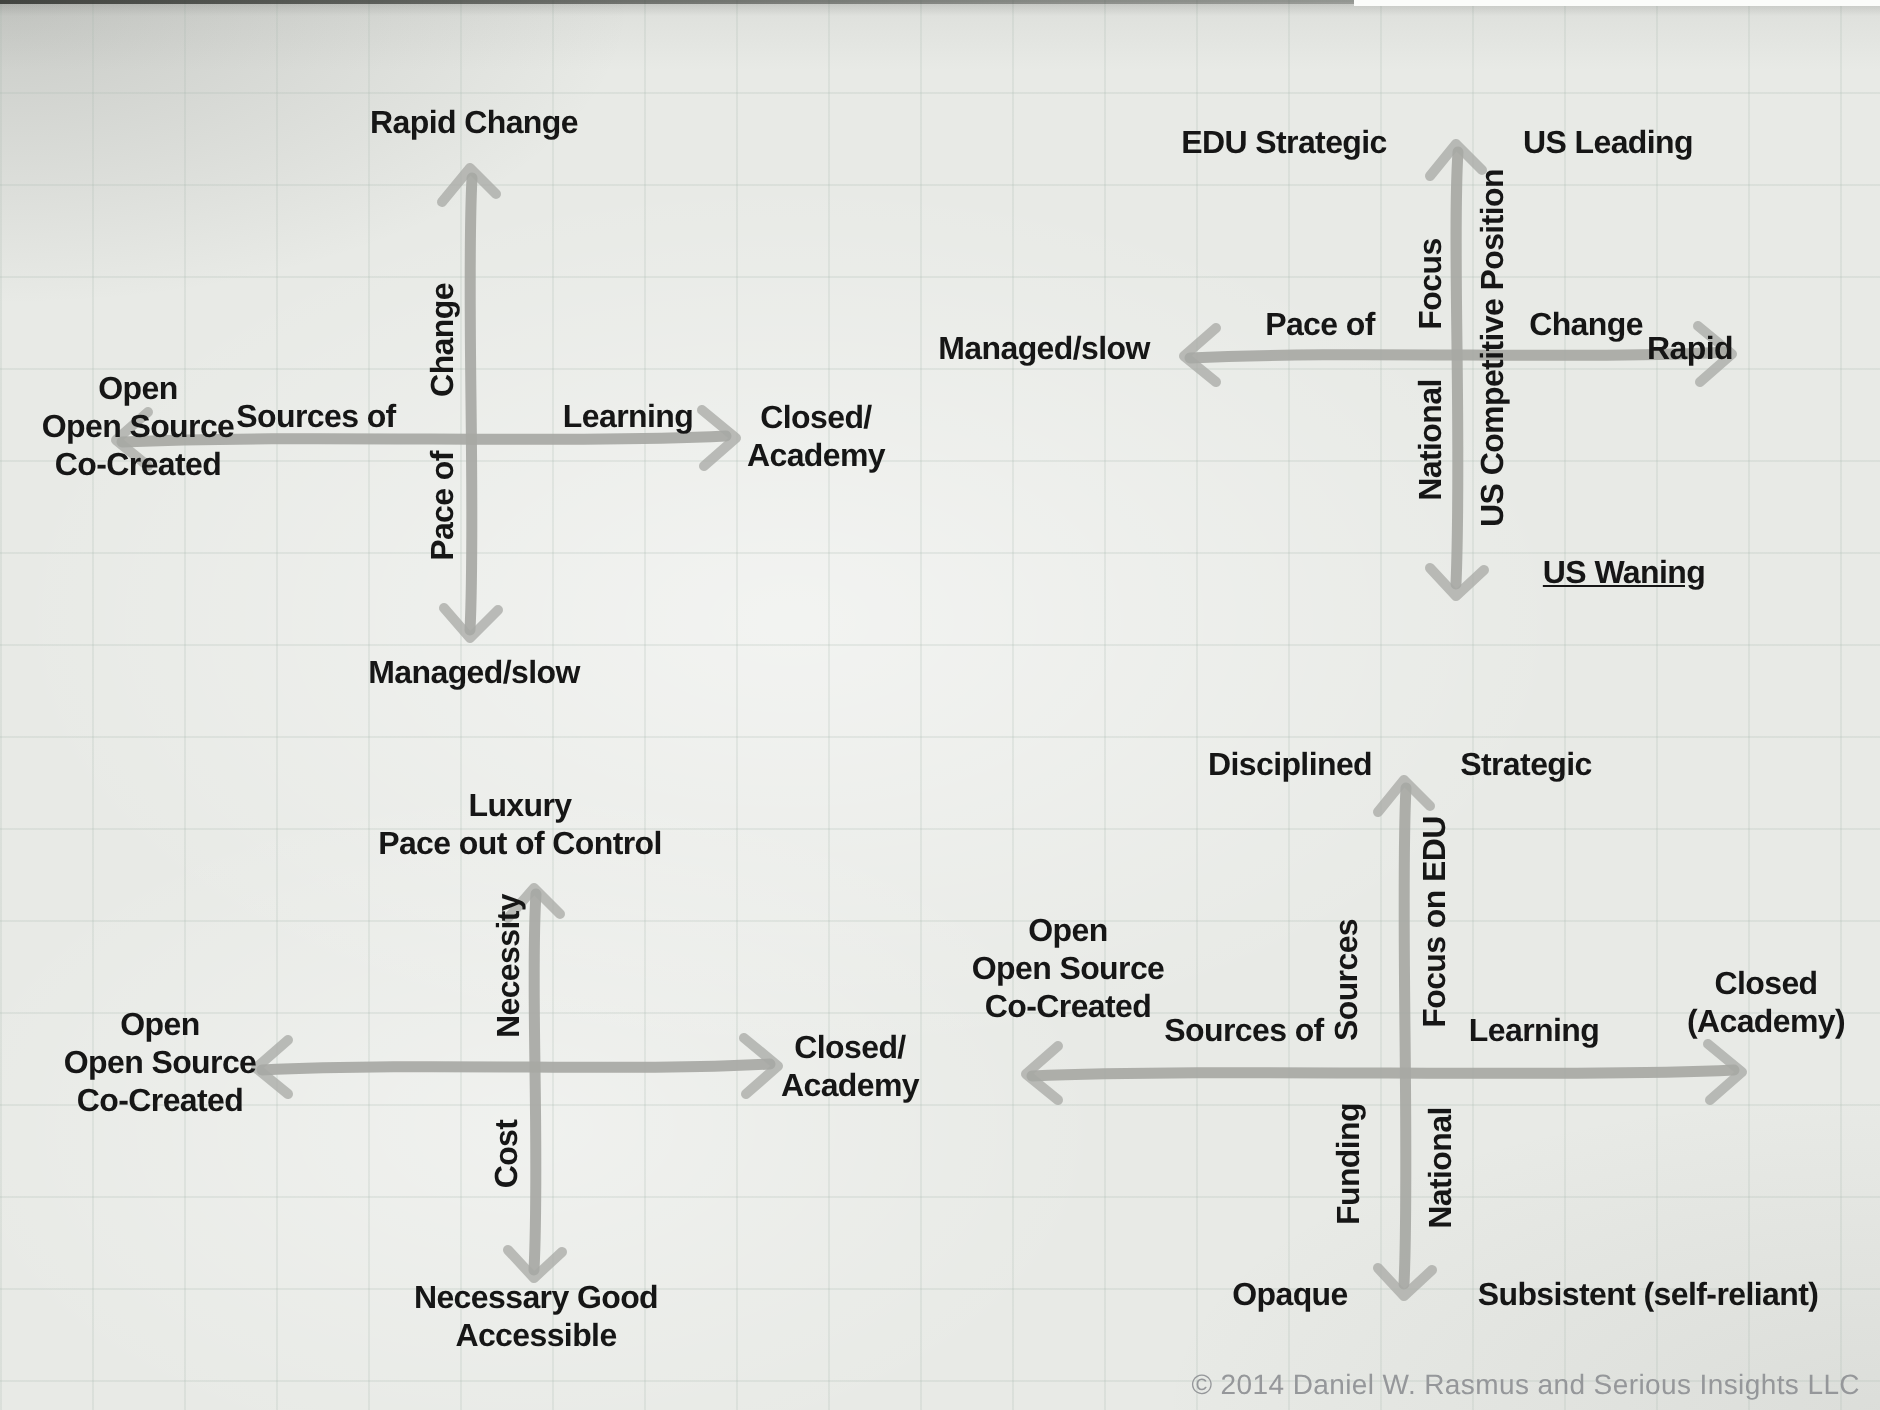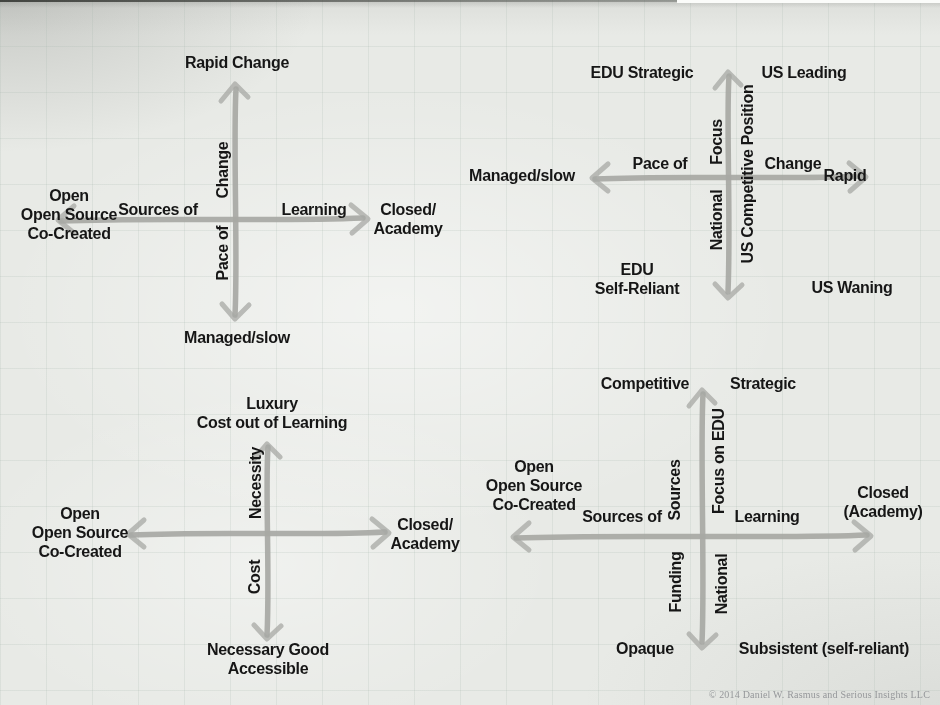--- a/index.html
+++ b/index.html
@@ -30,22 +30,22 @@
   .axes { position:absolute; }
   .axes path { fill:none; stroke:var(--axis-stroke,#a7a8a4); stroke-linecap:round; stroke-linejoin:round; }
   .axes .line { stroke-width:5.5; opacity:.92; }
   .axes .head { stroke-width:5;  opacity:.75; }
 
   .lbl { position:absolute; transform:translate(-50%,-50%);
     color:var(--ink,#161616); font-weight:700; font-size:16px; line-height:19px;
     letter-spacing:-0.3px; white-space:nowrap; text-align:center; }
   .rot { transform:translate(-50%,-50%) rotate(-90deg); }
 
-  .footer { position:absolute; right:10px; bottom:5px; font-size:10px; font-weight:400;
-    color:var(--footer-text,#95979a); letter-spacing:.2px;font-family:Liberation Serif, serif; }
+  .footer { position:absolute; right:10px; bottom:5px; font-size:14px; font-weight:400;
+    color:var(--footer-text,#95979a); letter-spacing:.2px; }
 </style>
 </head>
 <body>
 
 <div class="stage">
 
   <div class="top-hairline"></div>
   <div class="top-fade"></div>
   <div class="top-white"></div>
 
@@ -86,39 +86,35 @@
     </svg>
     <div class="lbl" style="left:642px; top:72px;">EDU Strategic</div>
     <div class="lbl" style="left:804px; top:72px;text-align:center;">US Leading</div>
     <div class="lbl rot" style="left:716px; top:142px;">Focus</div>
     <div class="lbl rot" style="left:747px; top:174px;">US Competitive Position</div>
     <div class="lbl rot" style="left:716px; top:220px;">National</div>
     <div class="lbl" style="left:522px; top:175px;">Managed/slow</div>
     <div class="lbl" style="left:660px; top:163px;">Pace of</div>
     <div class="lbl" style="left:793px; top:163px;">Change</div>
     <div class="lbl" style="left:845px; top:175px;">Rapid</div>
-    <div class="lbl" style="left:637px; top:279px;">
-      <div>EDU</div>
-      <div>Self-Reliant</div>
-    </div>
-    <div class="lbl" style="left:852px; top:287px;">US Waning</div>
+    <div class="lbl" style="left:812px; top:287px;text-decoration:underline;">US Waning</div>
   </div>
 
   <div class="diagram">
     <svg class="axes" style="left:115px; top:435px;" width="330" height="215" viewBox="0 0 330 215">
       <path class="line" d="M 153 12 C 150 55, 155 140, 152 200"></path>
       <path class="line" d="M 16 100 C 100 96, 200 101, 270 97"></path>
       <path class="head" d="M 139 24 L 152 9 L 165 22"></path>
       <path class="head" d="M 139 190 L 152 204 L 166 191"></path>
       <path class="head" d="M 29 85 L 13 99 L 29 112"></path>
       <path class="head" d="M 257 84 L 274 98 L 258 112"></path>
     </svg>
-    <div class="lbl" style="left:272px; top:413px;">
+    <div class="lbl" style="left:260px; top:413px;">
       <div>Luxury</div>
-      <div>Cost out of Learning</div>
+      <div>Pace out of Control</div>
     </div>
     <div class="lbl rot" style="left:255px; top:483px;">Necessity</div>
     <div class="lbl rot" style="left:254px; top:577px;">Cost</div>
     <div class="lbl" style="left:80px; top:532px;">
       <div>Open</div>
       <div>Open Source</div>
       <div>Co-Created</div>
     </div>
     <div class="lbl" style="left:425px; top:534px;">
       <div>Closed/</div>
@@ -132,21 +128,21 @@
 
   <div class="diagram">
     <svg class="axes" style="left:500px; top:380px;" width="390" height="280" viewBox="0 0 390 280">
       <path class="line" d="M 203 14 C 200 70, 205 200, 202 262"></path>
       <path class="line" d="M 16 158 C 110 154, 280 159, 367 155"></path>
       <path class="head" d="M 189 26 L 202 10 L 215 23"></path>
       <path class="head" d="M 189 254 L 202 268 L 216 255"></path>
       <path class="head" d="M 29 143 L 13 157 L 29 170"></path>
       <path class="head" d="M 354 142 L 371 156 L 355 170"></path>
     </svg>
-    <div class="lbl" style="left:645px; top:383px;">Competitive</div>
+    <div class="lbl" style="left:645px; top:383px;">Disciplined</div>
     <div class="lbl" style="left:763px; top:383px;">Strategic</div>
     <div class="lbl rot" style="left:674px; top:490px;">Sources</div>
     <div class="lbl rot" style="left:718px; top:461px;">Focus on EDU</div>
     <div class="lbl" style="left:534px; top:485px;">
       <div>Open</div>
       <div>Open Source</div>
       <div>Co-Created</div>
     </div>
     <div class="lbl" style="left:622px; top:516px;">Sources of</div>
     <div class="lbl" style="left:767px; top:516px;">Learning</div>

